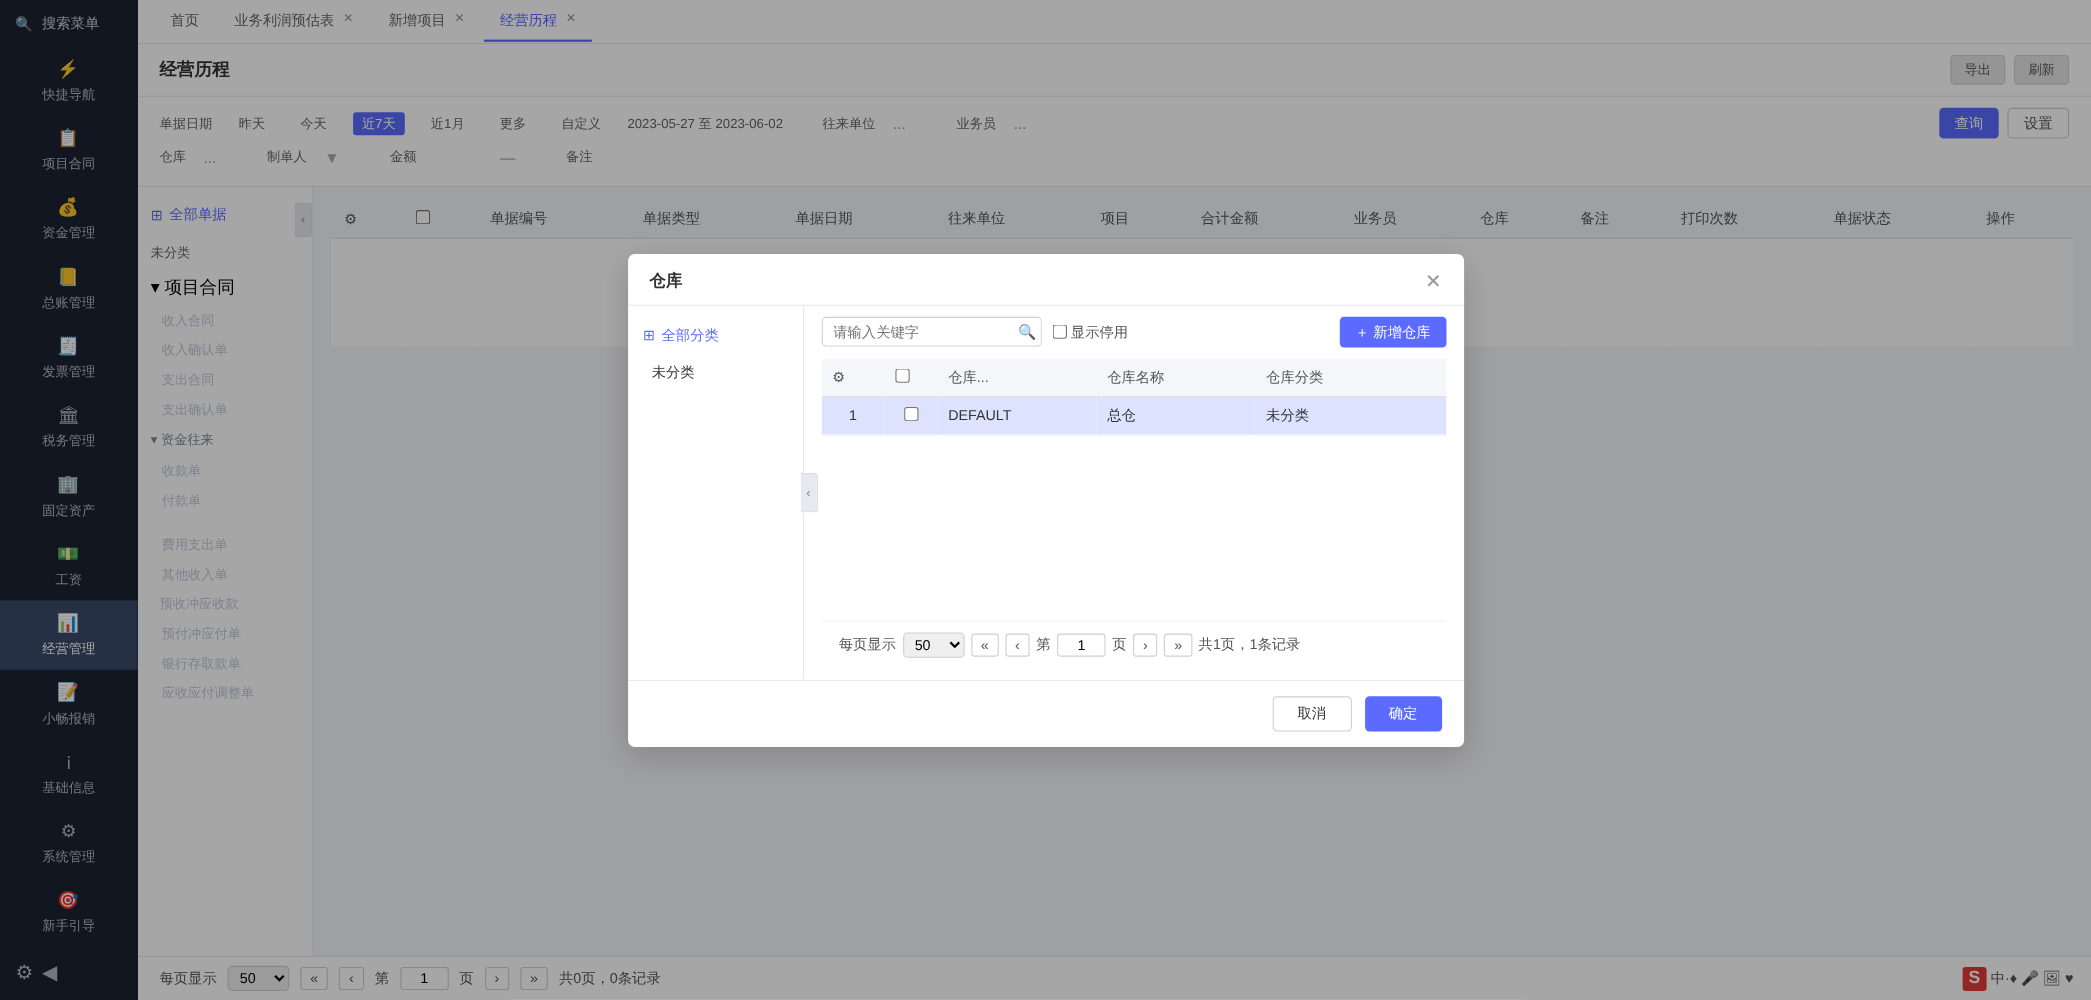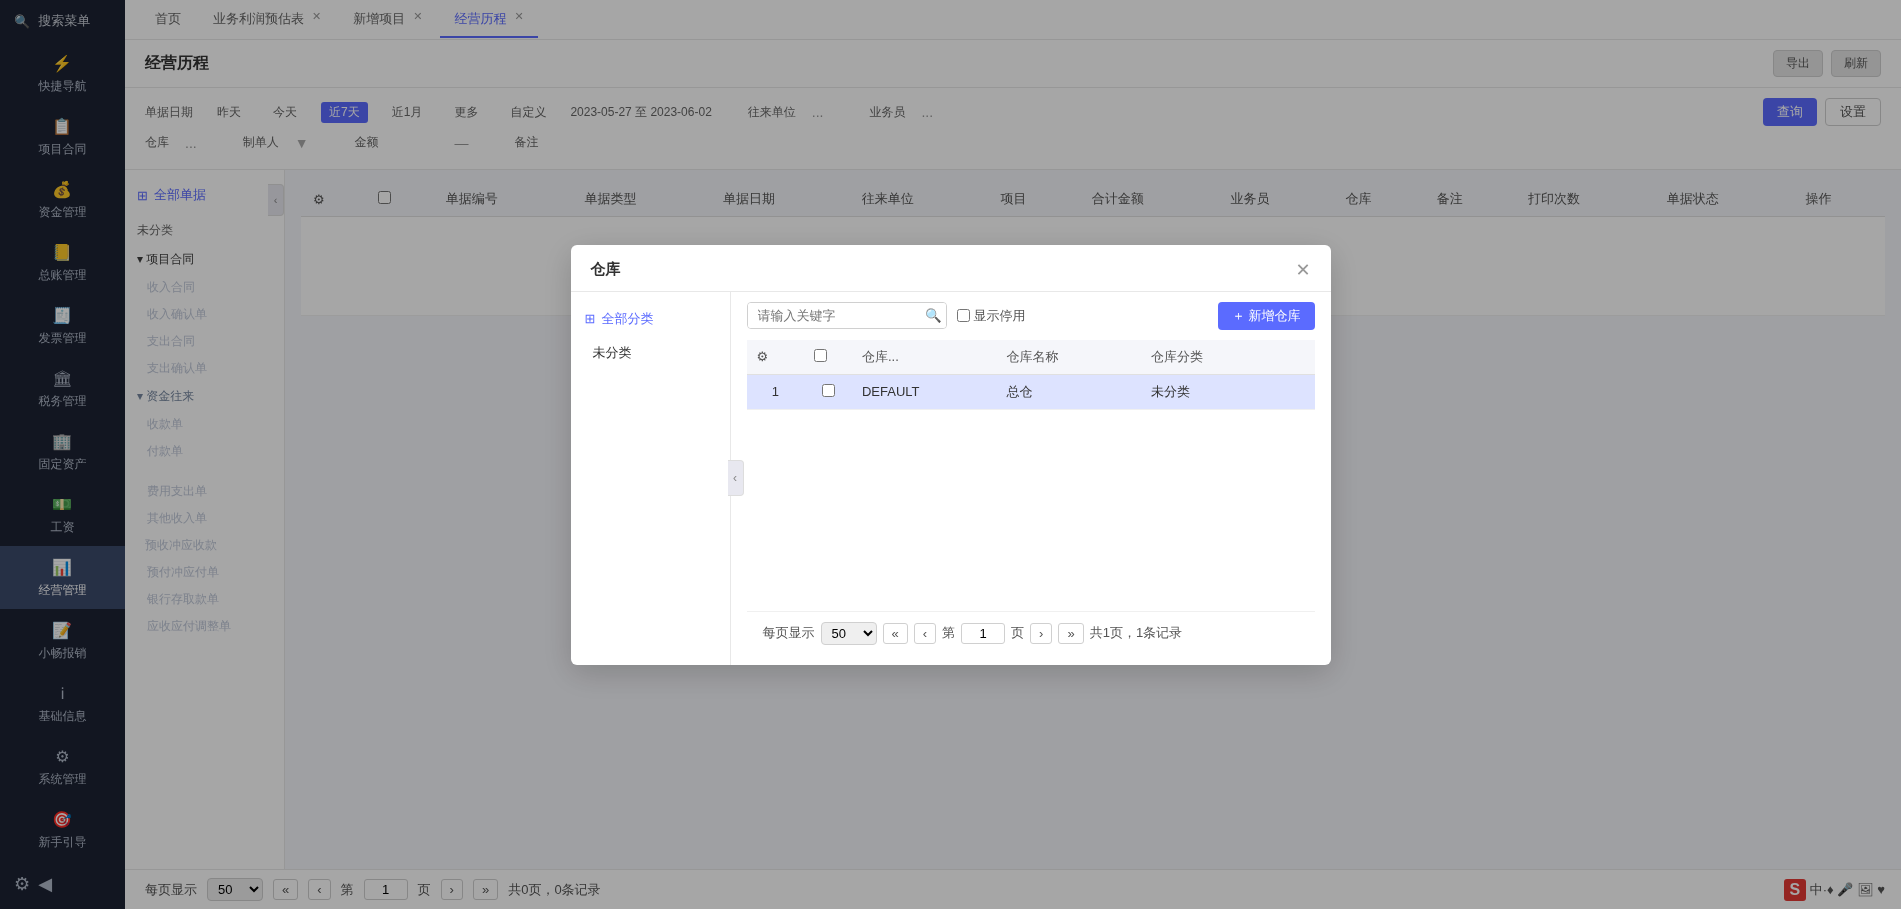--- a/index.html
+++ b/index.html
@@ -327,21 +327,21 @@
   <div style="display:flex; flex:1; background:#f5f6fa; overflow:hidden;">
 
     <div style="width:160px; background:#fff; border-right:1px solid #e8e8e8; padding:8px 0; overflow-y:auto;">
       <div style="display:flex;align-items:center;gap:6px;padding:8px 12px;font-size:13px;color:#5b6bff;cursor:pointer;">
         <span>⊞</span>
         <span>全部单据</span>
       </div>
       <div style="width:16px;height:32px;background:#e8e8f0;border-radius:0 4px 4px 0;display:flex;align-items:center;justify-content:center;cursor:pointer;font-size:11px;color:#888;border:1px solid #ddd;border-left:none;float:right;margin-top:-28px;">‹</div>
       <div style="clear:both;"></div>
       <div style="padding:6px 12px;font-size:12px;color:#666;cursor:pointer;">未分类</div>
-      <div style="padding:6px 12px;font-size:12px;color:#404040;cursor:pointer;">
+      <div style="padding:6px 12px;font-size:16px;color:#000000;cursor:pointer;">
         <span>▾ 项目合同</span>
       </div>
       <div style="padding:5px 12px 5px 22px;font-size:12px;color:#c0c8d8;cursor:pointer;">
         <span>收入合同</span>
       </div>
       <div style="padding:5px 12px 5px 22px;font-size:12px;color:#c0c8d8;cursor:pointer;">
         <span>收入确认单</span>
       </div>
       <div style="padding:5px 12px 5px 22px;font-size:12px;color:#c0c8d8;cursor:pointer;">
         <span>支出合同</span>
@@ -504,19 +504,23 @@
           <span>第</span>
           <input type="text" class="page-input" value="1" style="">
           <span>页</span>
           <button class="page-btn">›</button>
           <button class="page-btn">»</button>
           <span>共1页，1条记录</span>
         </div>
       </div>
     </div>
 
+    <div class="dialog-footer">
+      <button class="btn-cancel">取消</button>
+      <button class="btn-confirm">确定</button>
+    </div>
   </div>
 </div>
 
 <div class="watermark">
   <div class="watermark-s">S</div>
   <span style="font-size:13px;color:#555;">中·♦ 🎤 🖼 ♥</span>
 </div>
 
 </body></html>

